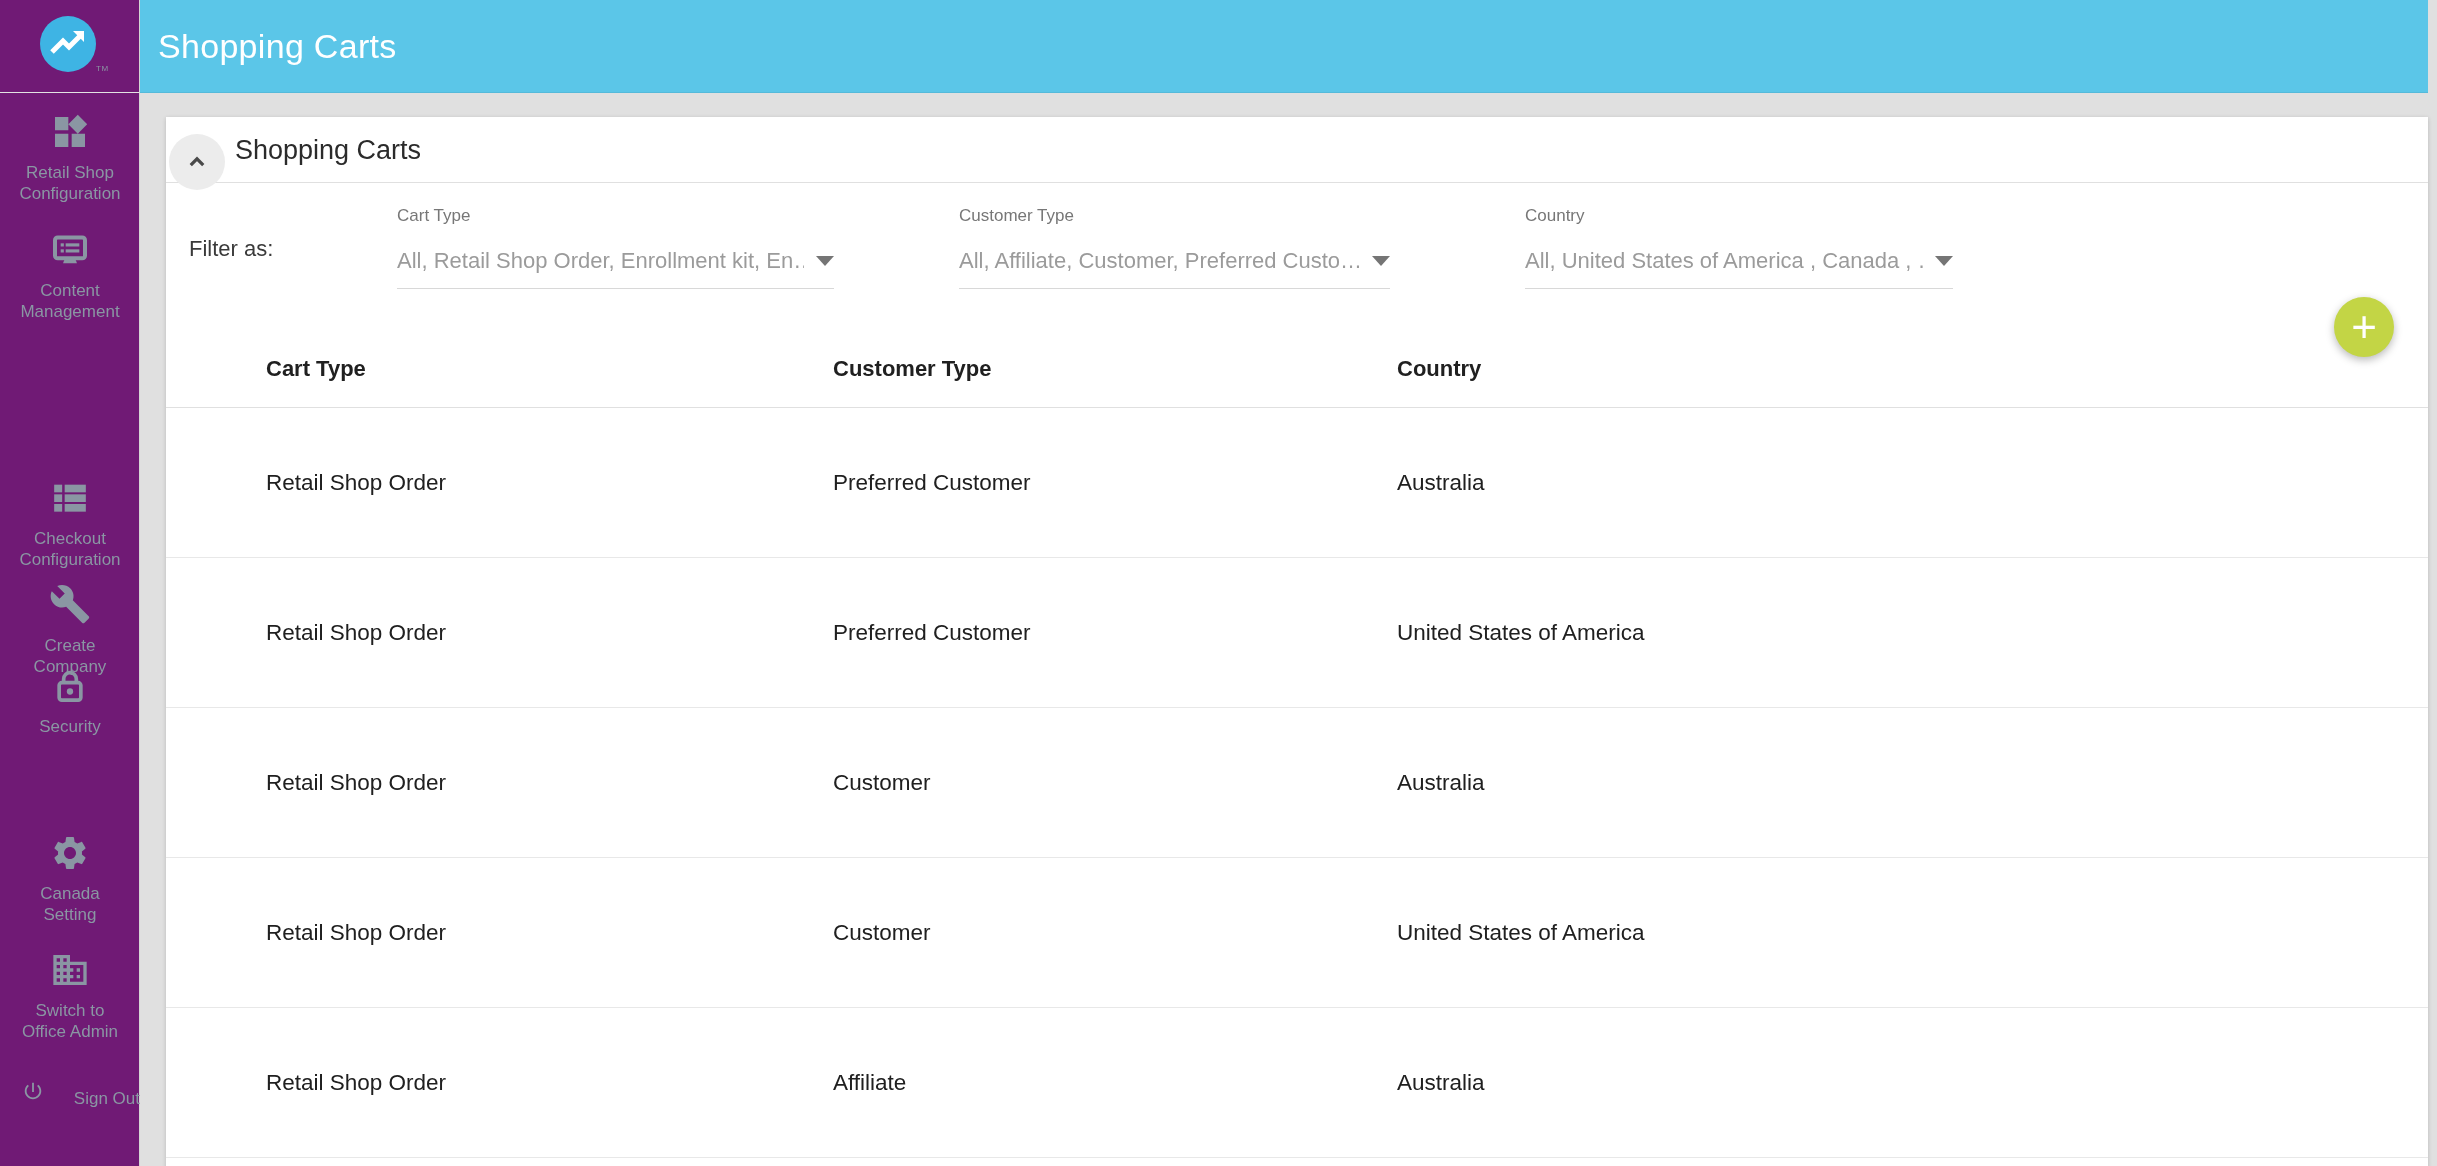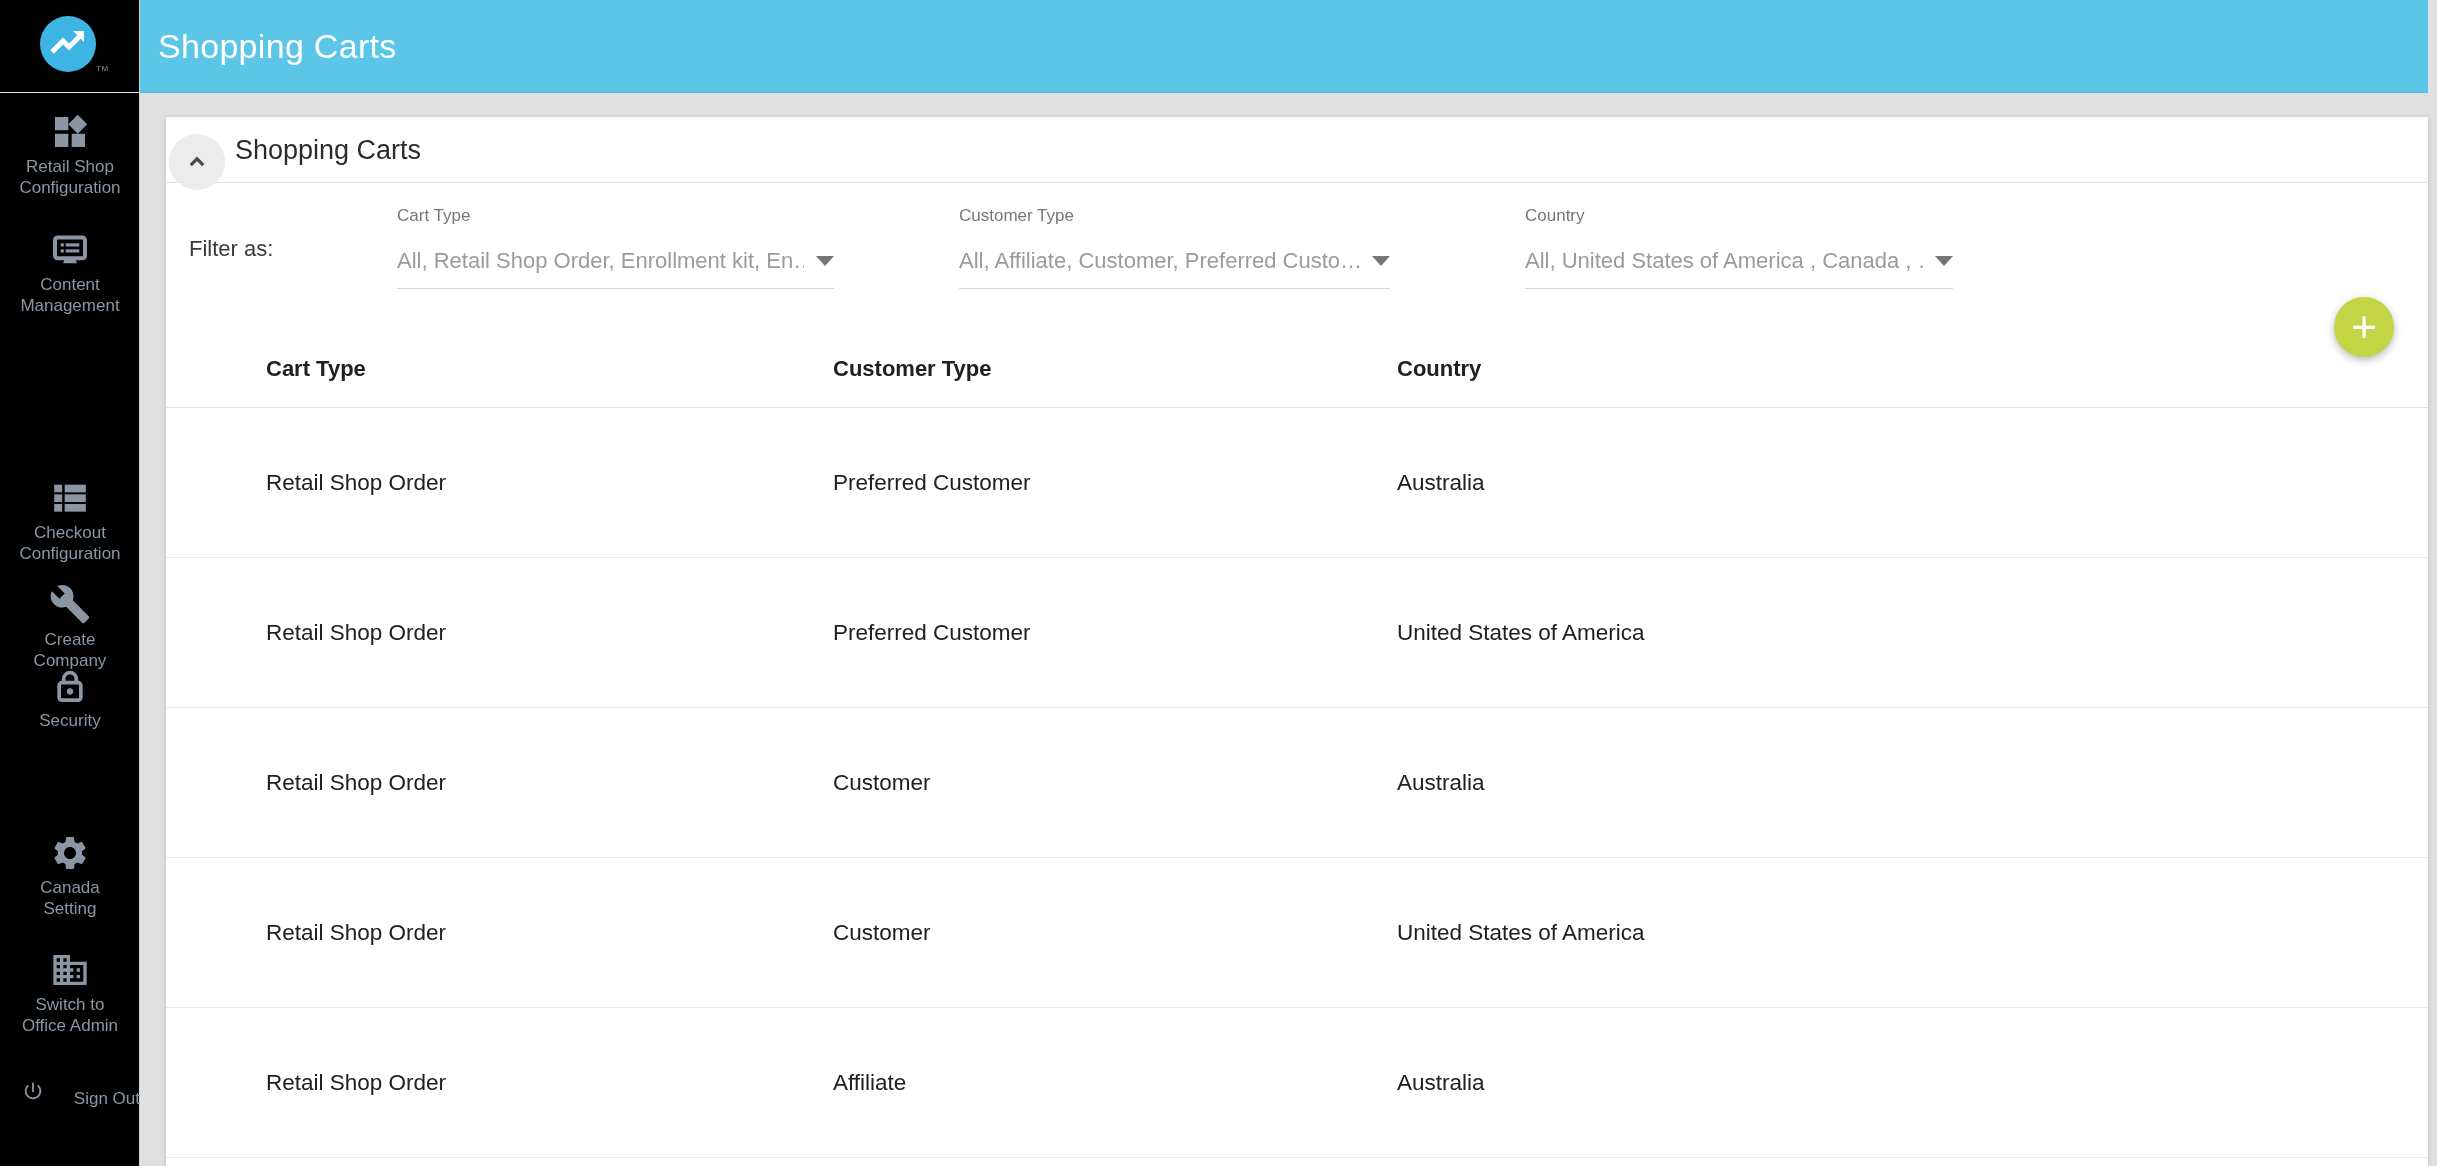--- a/index.html
+++ b/index.html
@@ -1,28 +1,28 @@
 <!DOCTYPE html>
 <html><head>
 <meta charset="utf-8">
 <style>
   * { margin:0; padding:0; box-sizing:border-box; }
   html,body { width:2437px; height:1166px; overflow:hidden;
               background:#e0e0e0; font-family:"Liberation Sans", sans-serif; }
 
   
   .sidebar { position:absolute; left:0; top:0; width:140px; height:1166px;
-             background:#000000; border-right:1px solid #d5d5d5; z-index:5; }
+             background:#701a75; border-right:1px solid #d5d5d5; z-index:5; }
   .logo-block { position:relative; height:93px; border-bottom:1px solid #e3e3e3; }
   .logo-svg { position:absolute; left:38px; top:14px; }
   .logo-tm { position:absolute; left:96px; top:64px; font-size:8px; color:#8a96a3; letter-spacing:.5px; }
   .nav-item { position:absolute; left:0; width:140px; text-align:center;
               color:#8a96a3; cursor:pointer; }
   .nav-item svg { display:block; margin:0 auto; }
-  .nav-label { display:block; margin-top:4px; font-size:17px; line-height:21px; padding:0 12px; }
+  .nav-label { display:block; margin-top:10px; font-size:17px; line-height:21px; padding:0 12px; }
   .nav-item.inline { display:flex; align-items:center; justify-content:center; gap:8px; }
   .nav-item.inline .nav-label { margin-top:16px; padding:0; }
 
   
   .topbar { position:absolute; left:140px; top:0; width:2288px; height:93px;
             background:#5bc6e8; display:flex; align-items:center;
             box-shadow:inset 0 -1px 0 rgba(0,0,0,0.06); }
   .topbar-title { color:#ffffff; font-size:34px; font-weight:500; margin-left:18px; letter-spacing:.3px; }
 
   

